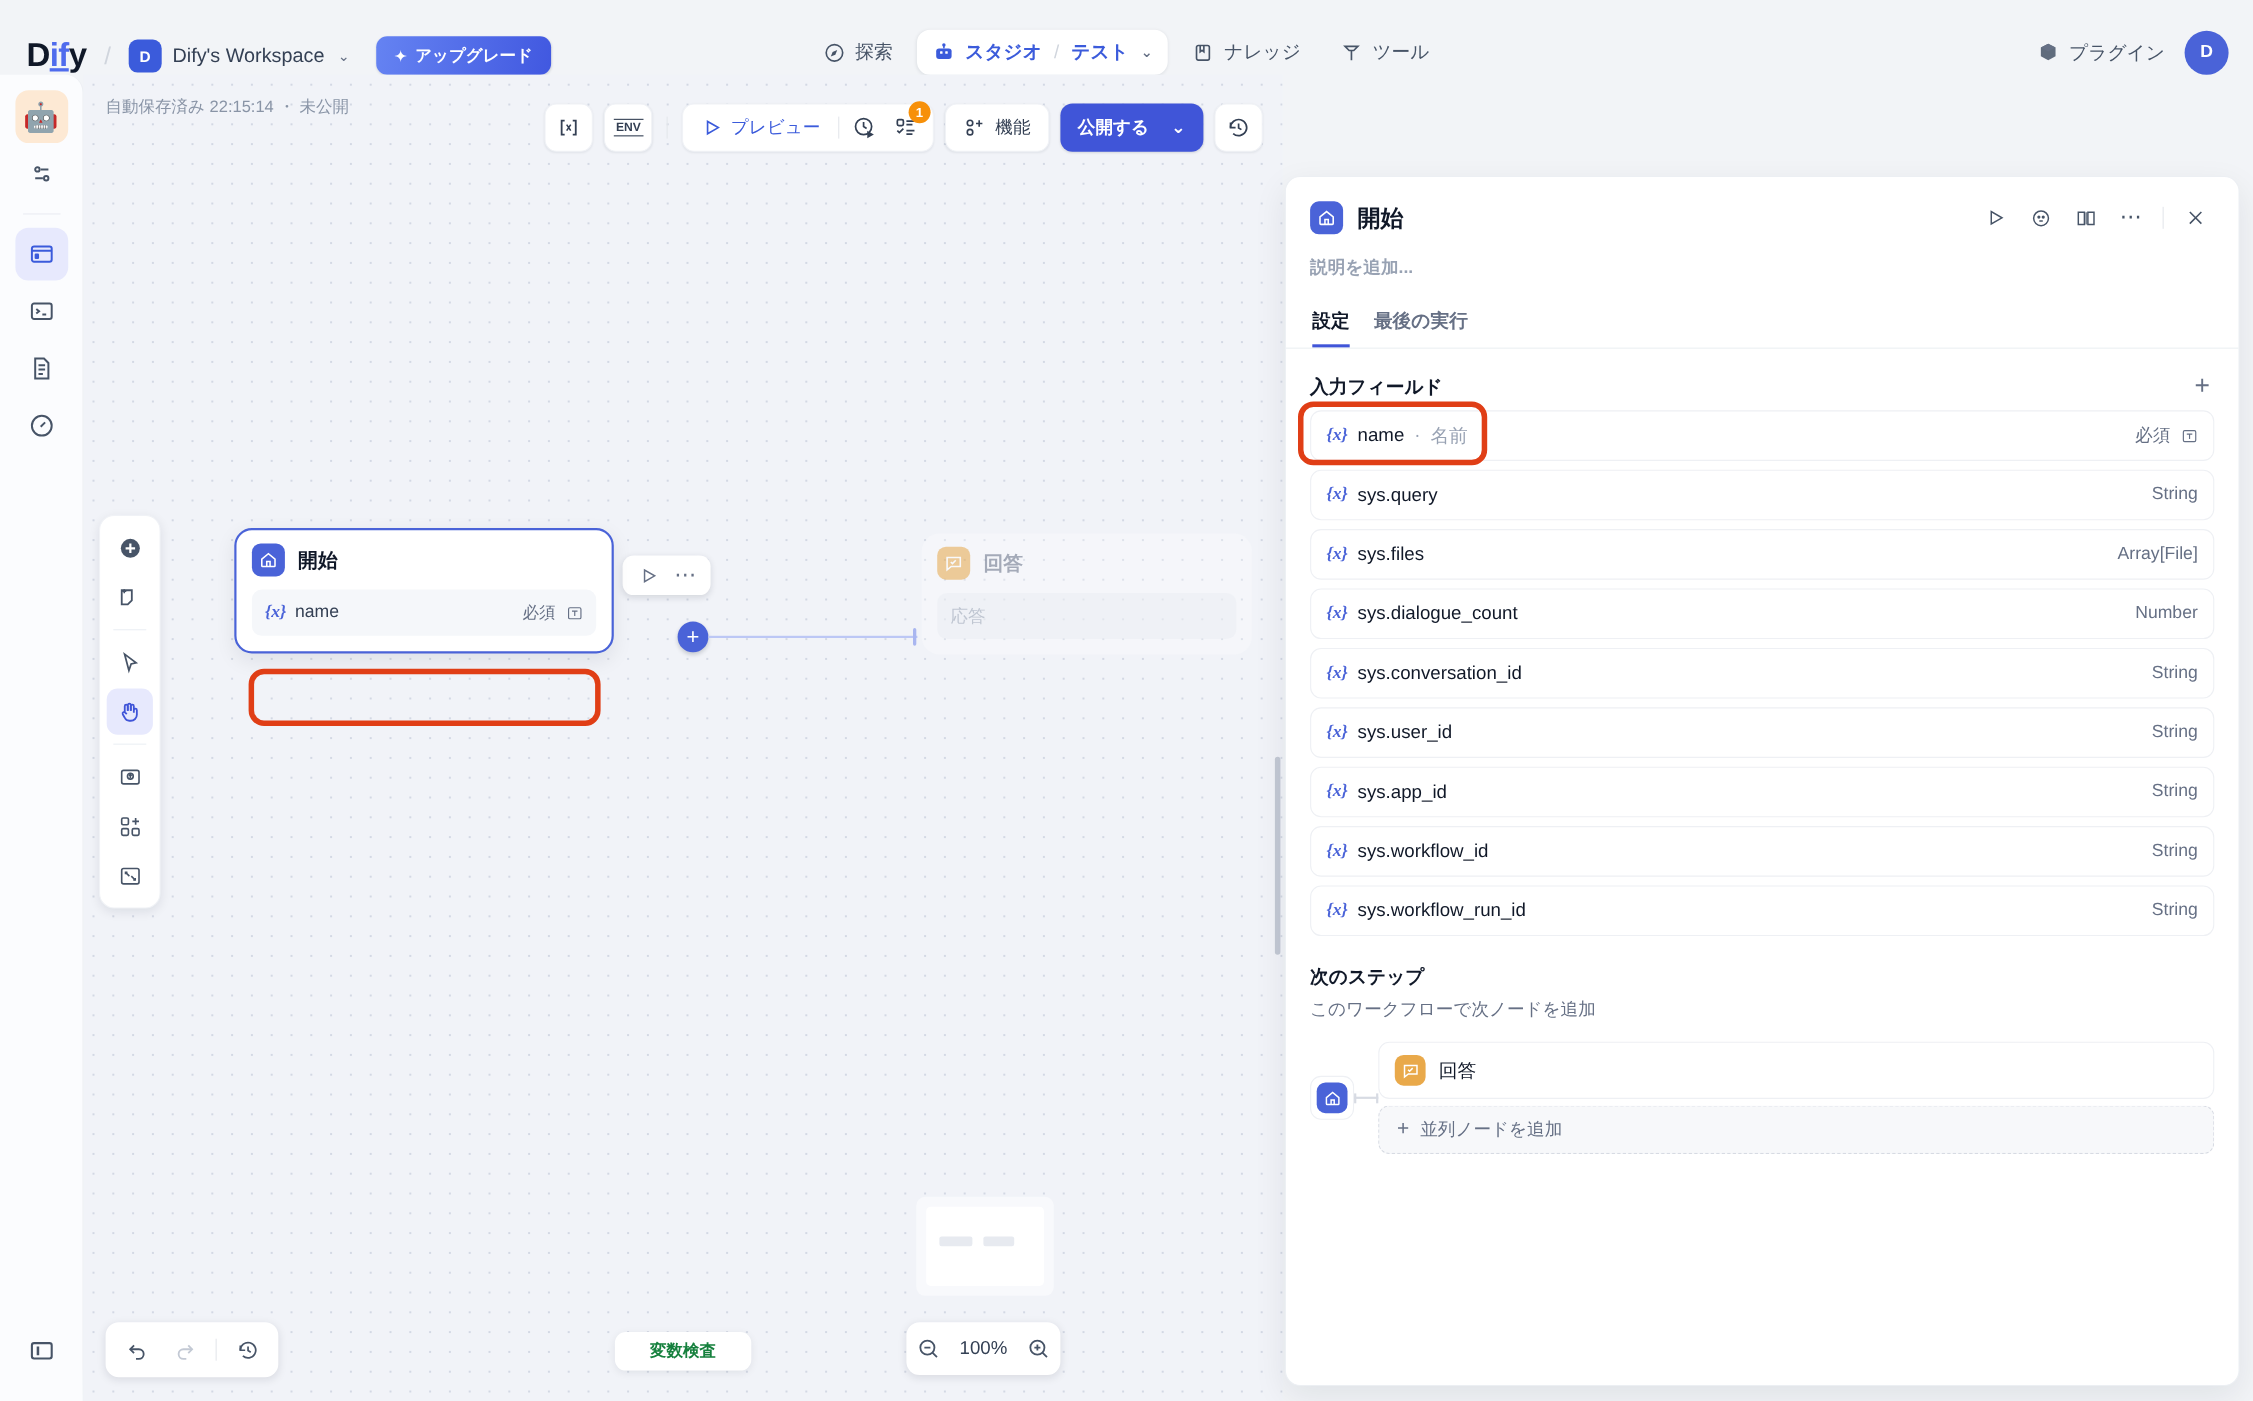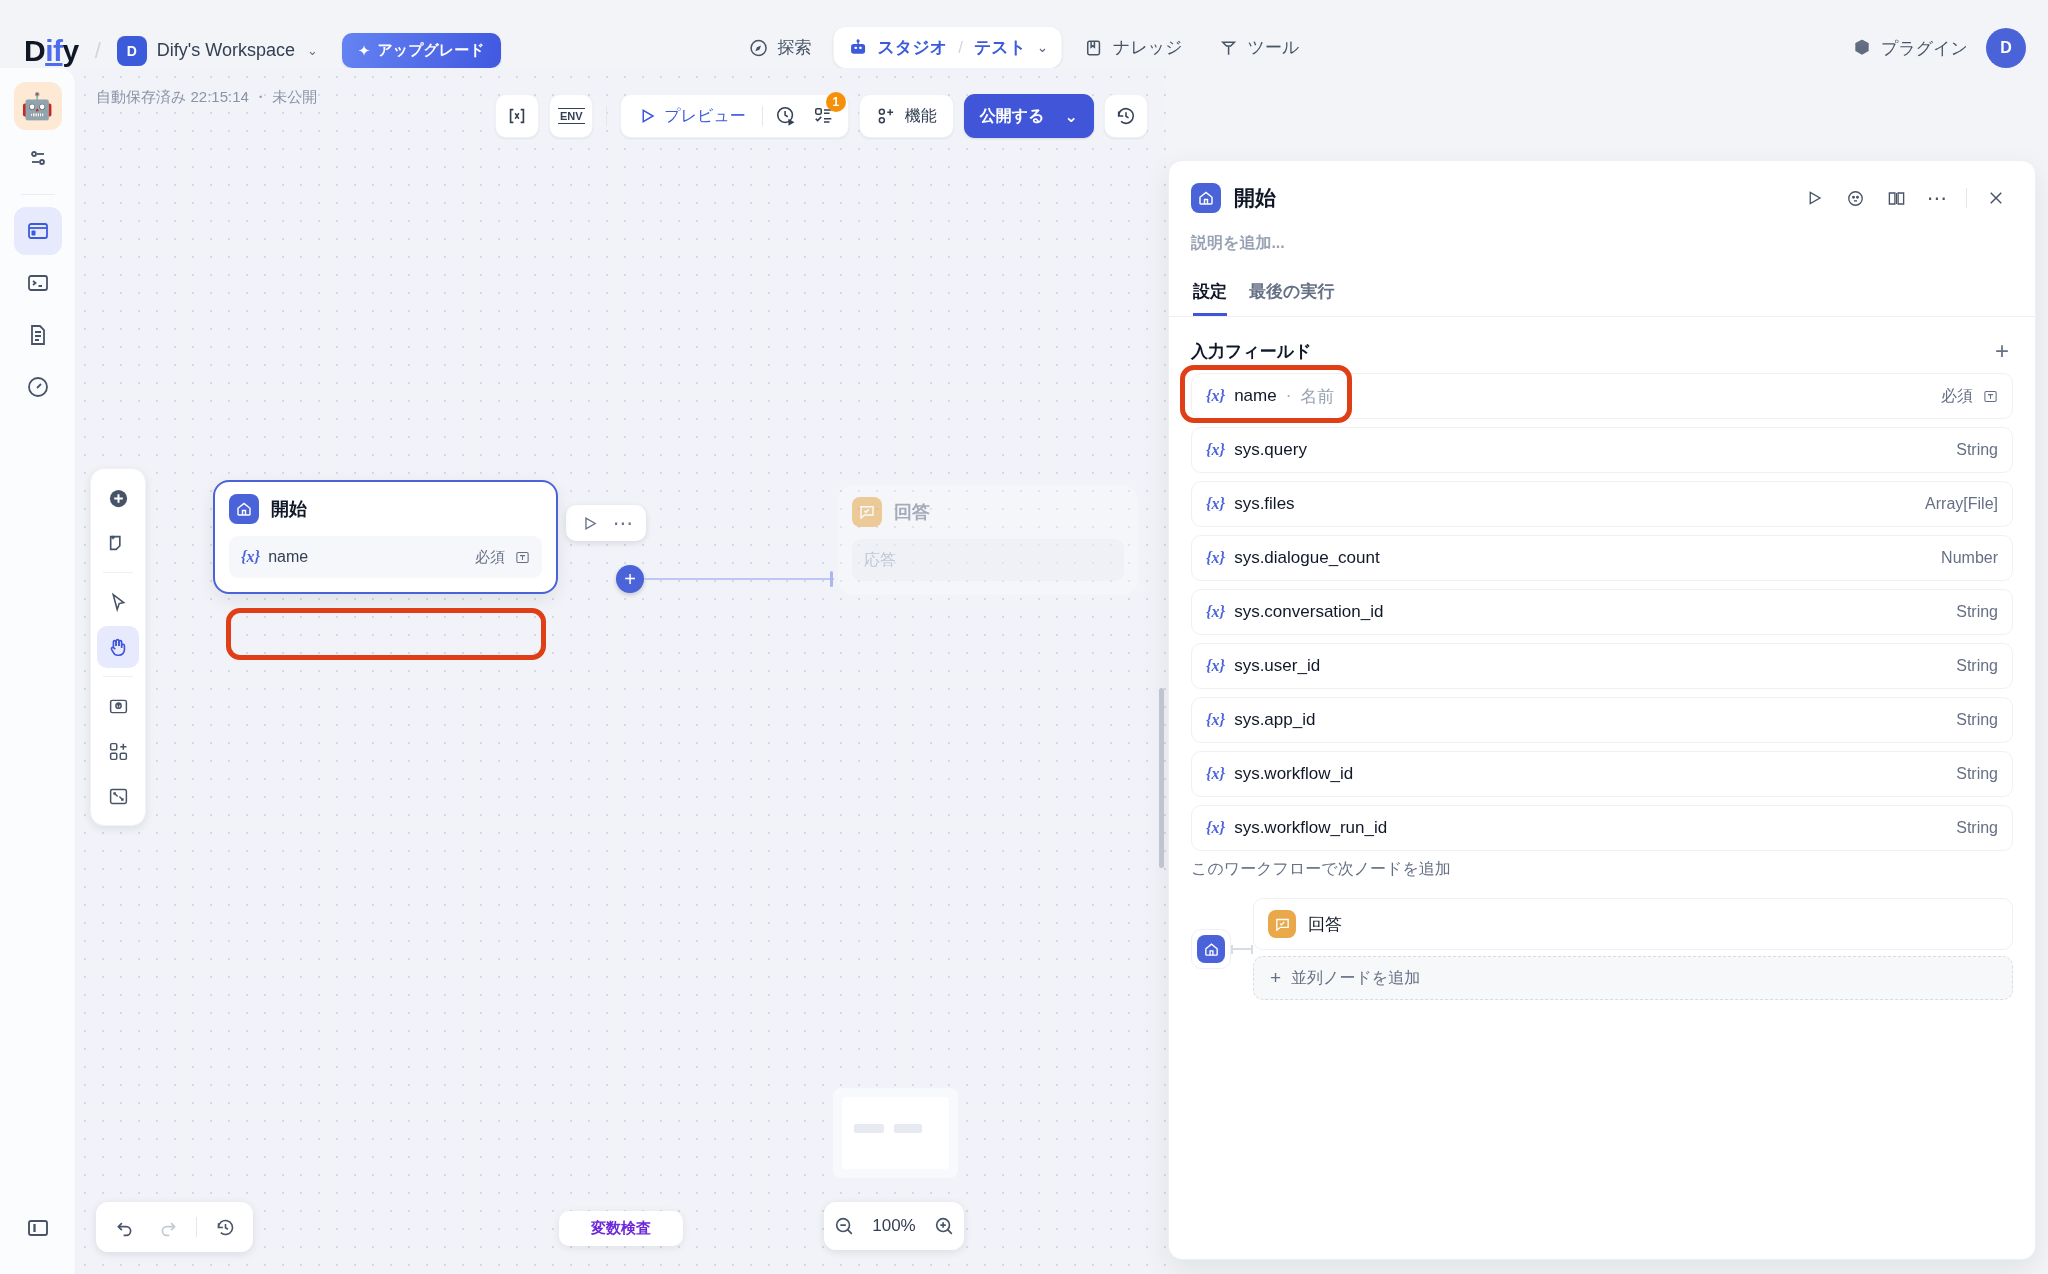--- a/index.html
+++ b/index.html
@@ -195,21 +195,21 @@
   .undo-bar {
     position: absolute; left: 20px; bottom: 22px; height: 50px; padding: 0 8px;
     background: #fff; border-radius: 12px; display: flex; align-items: center; gap: 4px;
     box-shadow: 0 2px 8px rgba(16,24,40,.1);
   }
   .ub-btn { width: 40px; height: 36px; display: flex; align-items: center; justify-content: center; border-radius: 8px; cursor: pointer; }
   .ub-sep { width: 1px; height: 20px; background: #e4e7ec; margin: 0 4px; }
   .varcheck {
     position: absolute; left: 50%; transform: translateX(-50%); bottom: 28px;
     background: #fff; border-radius: 10px; padding: 8px 32px; font-size: 15px;
-    color: #6d28d9; font-weight: 600; box-shadow: 0 2px 8px rgba(16,24,40,.08); cursor: pointer;
+    color: #15803d; font-weight: 600; box-shadow: 0 2px 8px rgba(16,24,40,.08); cursor: pointer;
   }
   .v-scroll { position: absolute; right: 2px; top: 620px; width: 5px; height: 180px; background: #c3c9d4; border-radius: 3px; }
   
   .panel {
     position: absolute; top: 160px; right: 12px; width: 868px; height: 1100px;
     background: #fff; border-radius: 14px; border: 1px solid #eceff3;
     box-shadow: 0 10px 30px rgba(16,24,40,.08);
     display: flex; flex-direction: column;
   }
   .panel-head { padding: 20px 22px 0 22px; }
@@ -770,20 +770,21 @@
       <span class="vr-right">String</span>
     </div>
     <div class="var-row">
       <span class="vr-left">
         <span class="var-x">{x}</span>
         <span>sys.workflow_run_id</span>
       </span>
       <span class="vr-right">String</span>
     </div>
 
+    <div class="next-title">次のステップ</div>
     <div class="next-sub">このワークフローで次ノードを追加</div>
     <div class="next-row">
       <div class="ns-start">
         <div class="node-ico blue" style="width:28px;height:28px;">
           <svg width="17" height="17" viewBox="0 0 24 24" fill="none" stroke="#fff" stroke-width="1.9">
               <path d="M4 11l8-6.5 8 6.5V19a1 1 0 0 1-1 1H5a1 1 0 0 1-1-1z"></path>
               <path d="M10 20v-6h4v6"></path>
             </svg>
         </div>
       </div>

